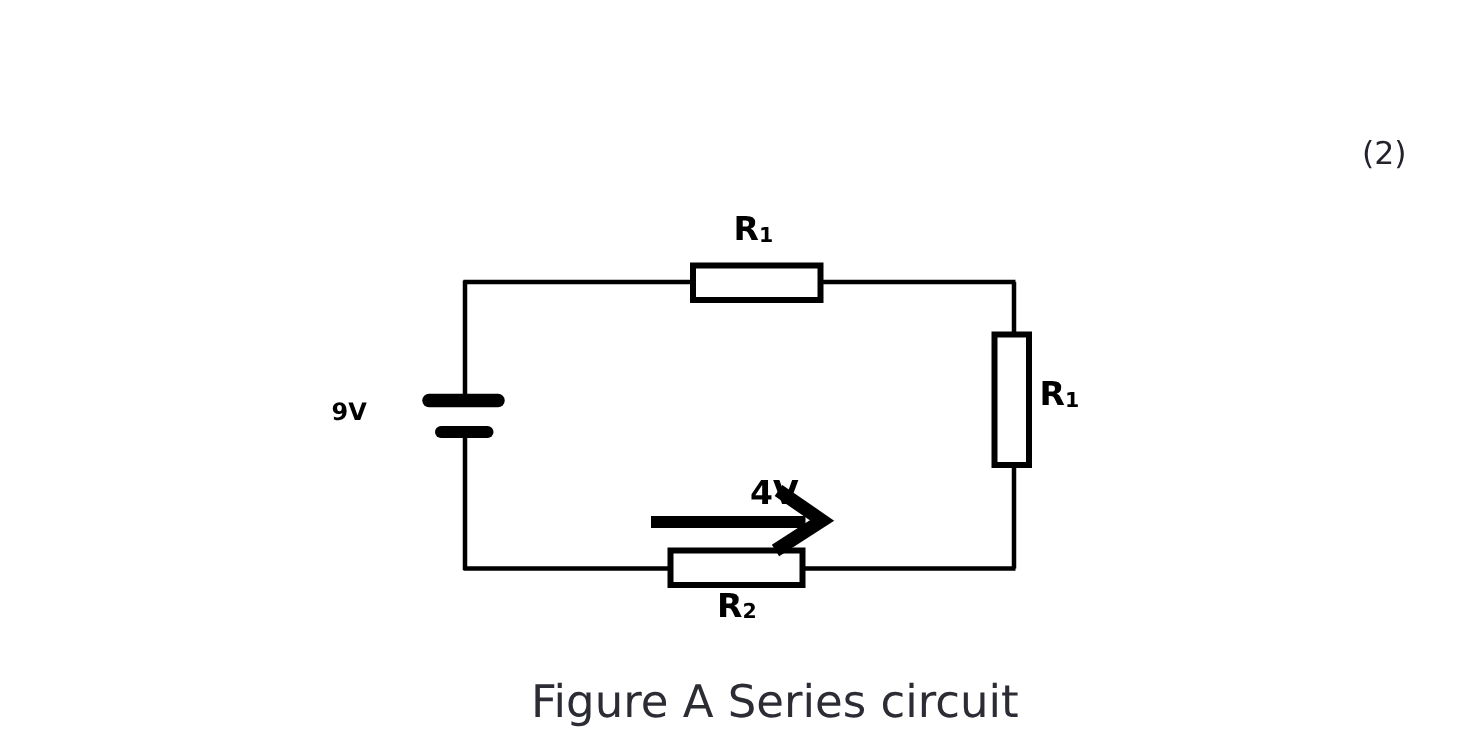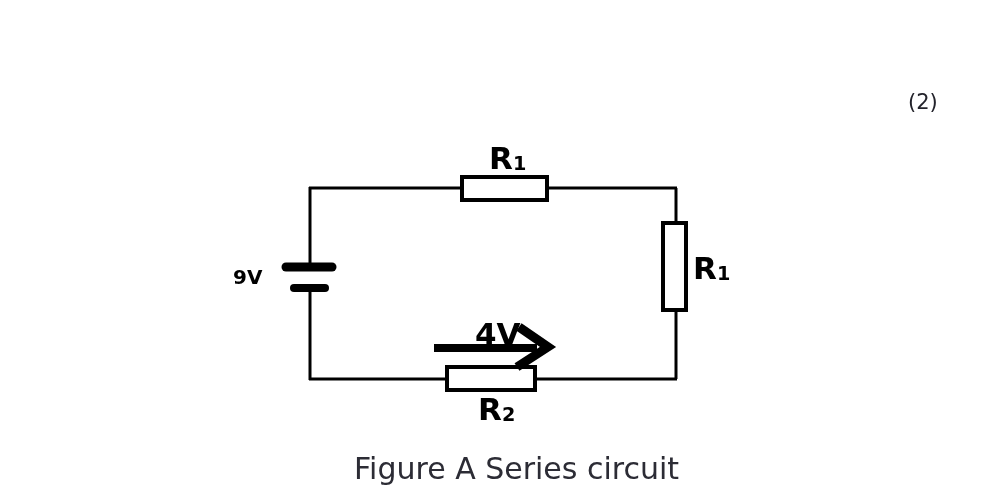--- a/index.html
+++ b/index.html
@@ -41,21 +41,21 @@
   }
   .circuit-svg {
     position: absolute;
     left: 0;
     top: 0;
   }
   .clabel {
     position: absolute;
     font-weight: bold;
     color: #000000;
-    font-size: 31px;
+    font-size: 22px;
     line-height: 1;
     white-space: nowrap;
   }
   .clabel sub {
     font-size: 0.62em;
     line-height: 0;
     position: relative;
     top: 1px;
     vertical-align: baseline;
   }
@@ -88,25 +88,25 @@
     <line x1="294" y1="288" x2="325" y2="288" stroke="#000" stroke-width="8" stroke-linecap="round"></line>
 
     <rect x="462" y="177" width="85" height="23" fill="#fff" stroke="#000" stroke-width="4"></rect>
     <rect x="663" y="223" width="23" height="87" fill="#fff" stroke="#000" stroke-width="4"></rect>
     <rect x="447" y="367" width="88" height="23" fill="#fff" stroke="#000" stroke-width="4"></rect>
 
     <line x1="434" y1="348" x2="537" y2="348" stroke="#000" stroke-width="8"></line>
     <polyline points="519,327 548,347 517,367" fill="none" stroke="#000" stroke-width="9"></polyline>
   </svg>
 
-  <div class="clabel" style="left:233px; top:267px; font-size:20px;">9V</div>
+  <div class="clabel" style="left:221px; top:267px; font-size:16px;">9V</div>
 
   <div class="clabel" style="left:489px; top:143px;"><span>R</span><sub>1</sub></div>
 
   <div class="clabel" style="left:693px; top:253px;"><span>R</span><sub>1</sub></div>
 
-  <div class="clabel" style="left:475px; top:319px;">4V</div>
+  <div class="clabel" style="left:500px; top:319px;">4V</div>
 
   <div class="clabel" style="left:478px; top:394px;"><span>R</span><sub>2</sub></div>
 
   <div class="caption">Figure A Series circuit</div>
 
 </div>
 
 </body></html>

